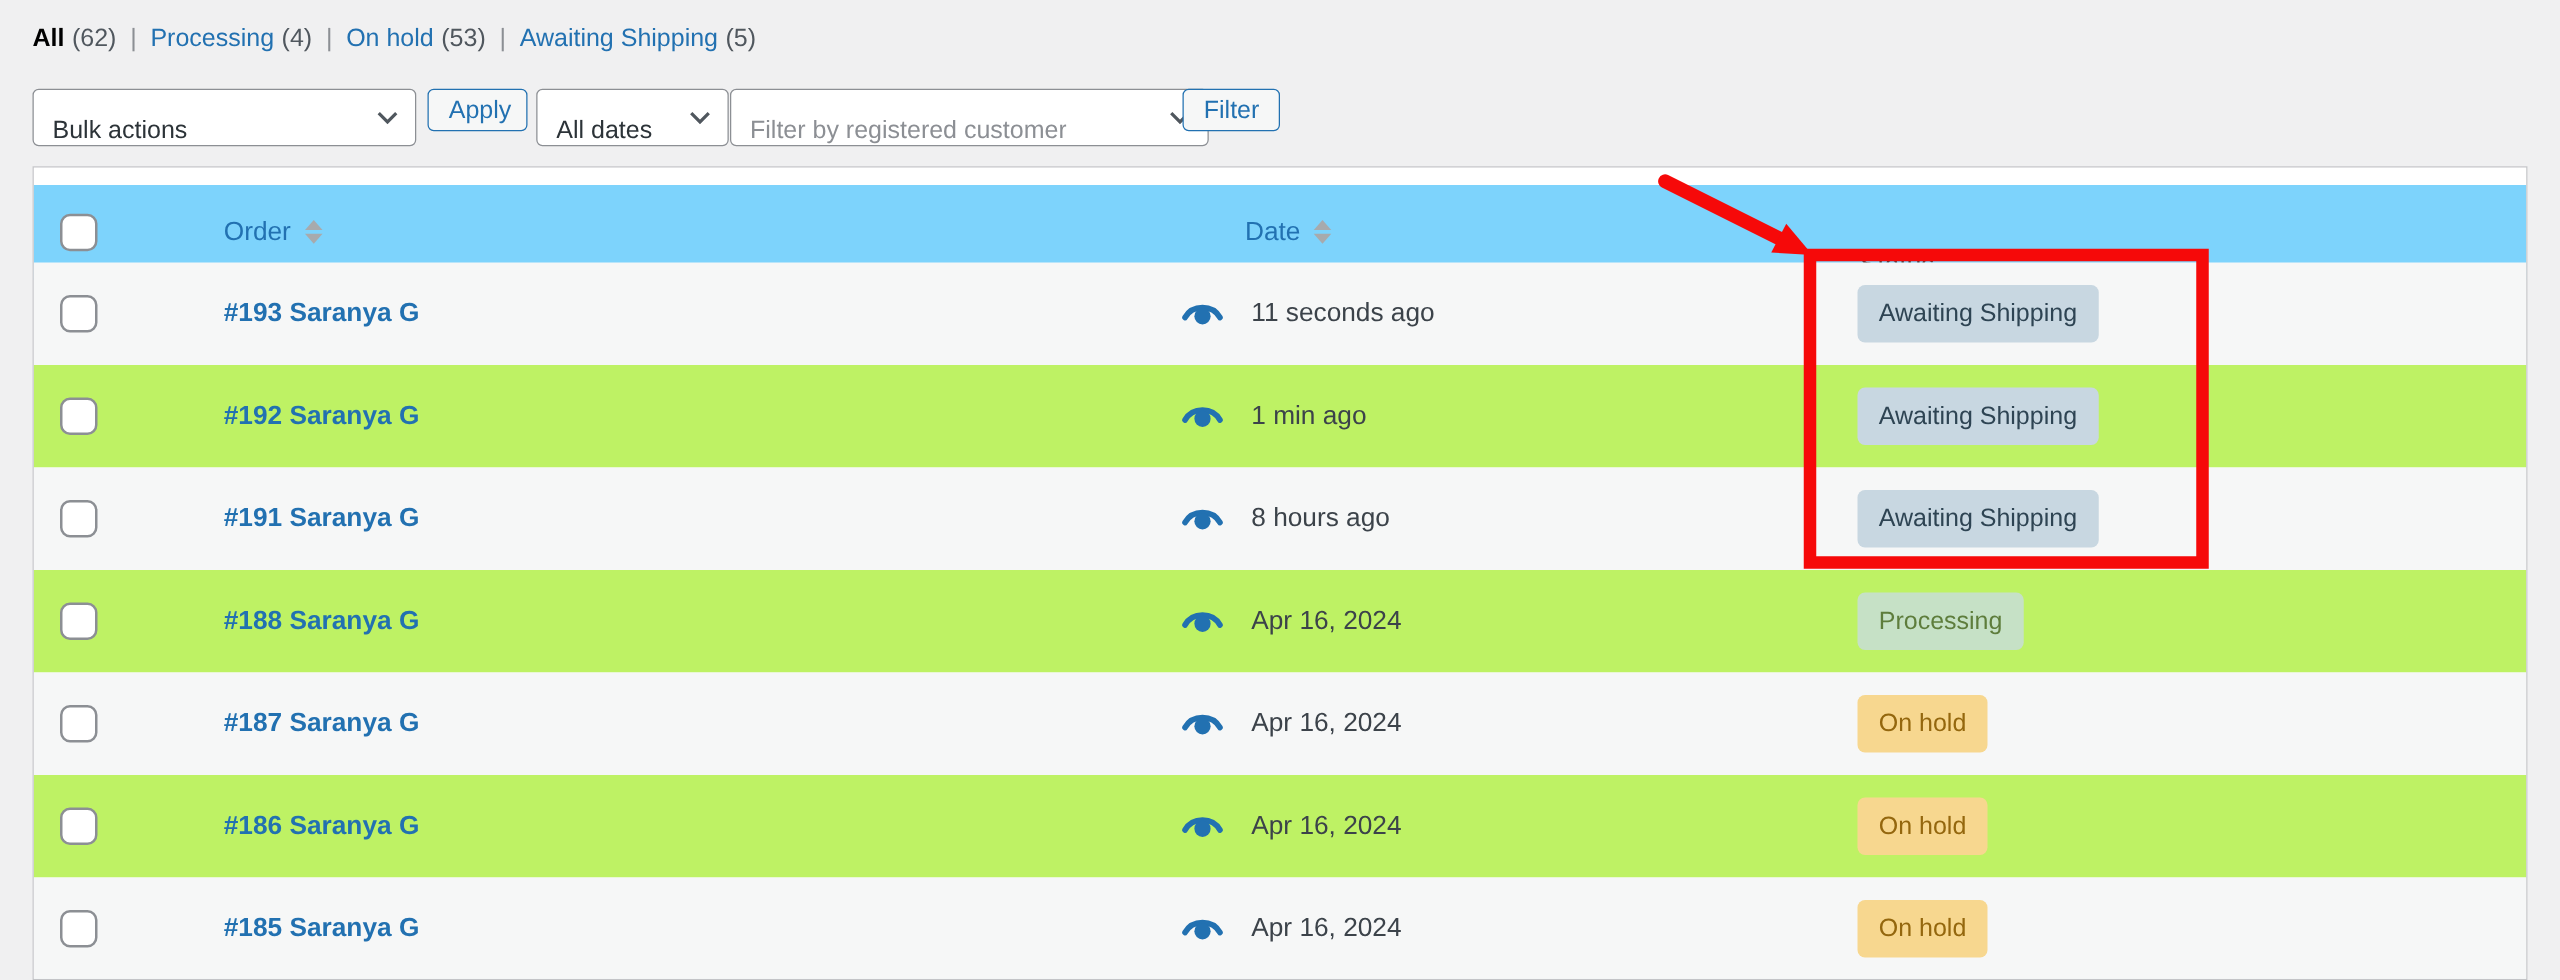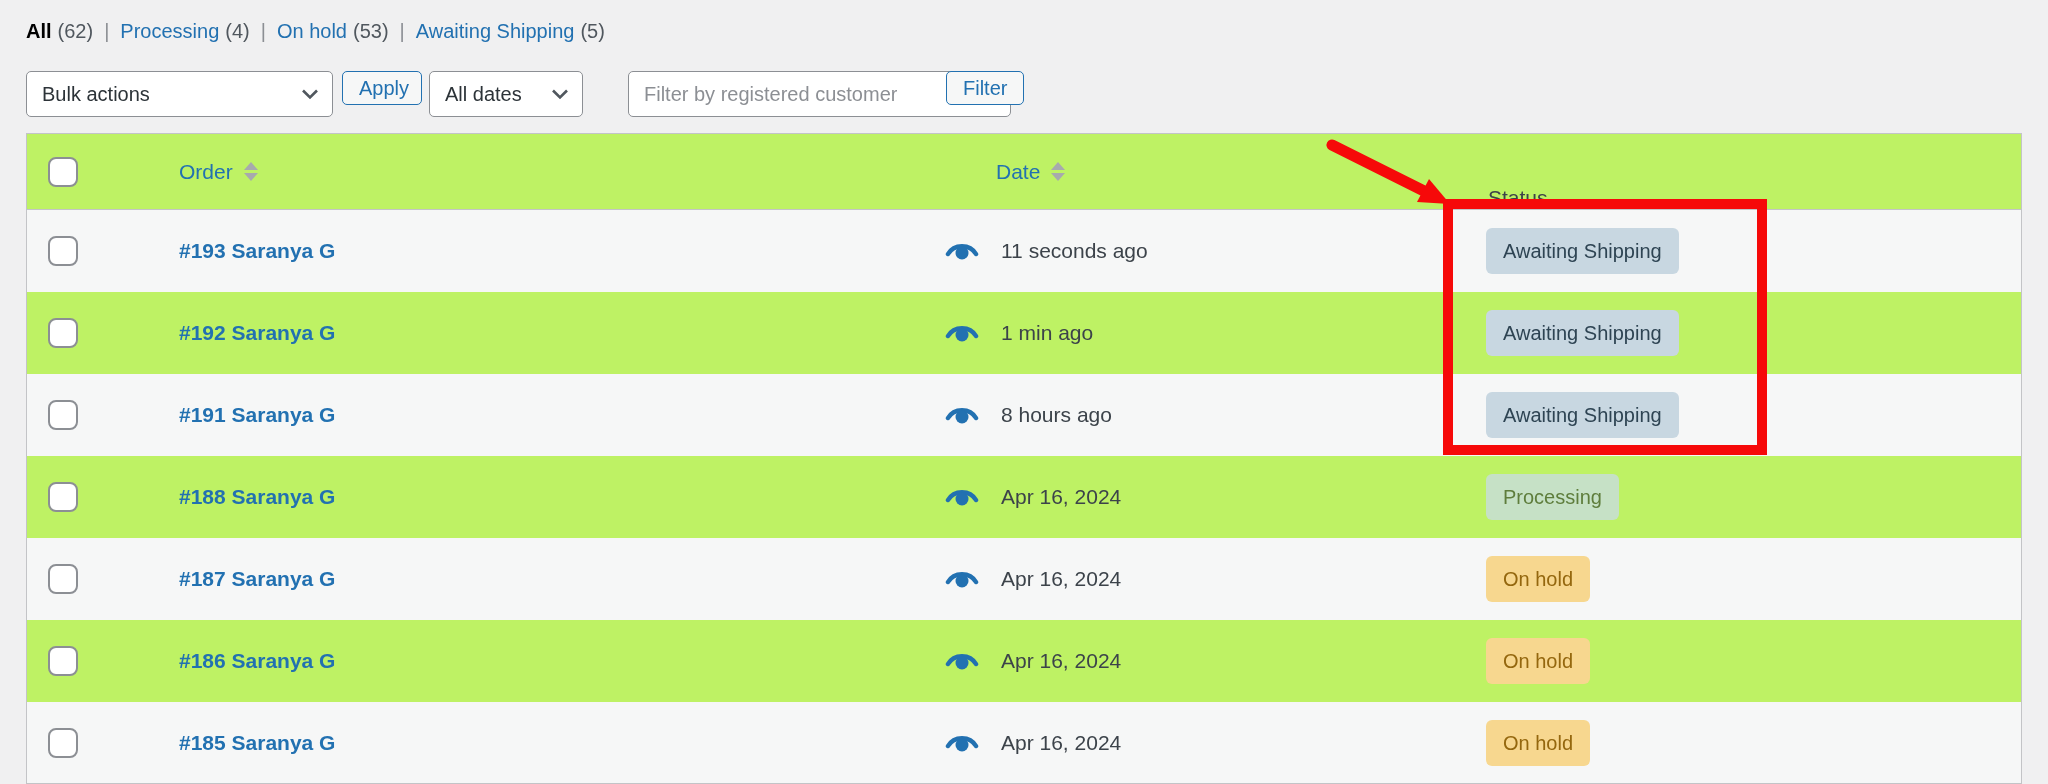--- a/index.html
+++ b/index.html
@@ -9,33 +9,33 @@
   
   .subsubsub{position:absolute;left:26px;top:20px;font-size:20px;color:#50575e;display:flex;align-items:center;}
   .subsubsub a{text-decoration:none;color:#2271b1;cursor:pointer;}
   .subsubsub .view-label.current{color:#000;font-weight:700;}
   .subsubsub .count{color:#50575e;font-weight:400;margin-left:6px;}
   .subsubsub .sep{color:#8c8f94;margin:0 11px;}
 
   
   .tablenav{position:absolute;left:0;top:71px;height:46px;width:100%;}
   .wpselect{position:absolute;top:0;height:46px;background:#fff;border:1px solid #8c8f94;border-radius:5px;
-            box-sizing:border-box;display:flex;align-items:center;padding:0 40px 0 15px;font-size:20px;
+            box-sizing:border-box;display:flex;align-items:flex-end;padding:0 40px 0 15px;font-size:20px;
             color:#2c3338;cursor:pointer;}
   .wpselect .chev{position:absolute;right:13px;top:50%;transform:translateY(-50%);display:flex;}
   .wpselect.is-placeholder .sel-text{color:#8c8f94;}
   .sel-text{white-space:nowrap;overflow:hidden;}
   .wpbtn{position:absolute;top:0;height:34px;background:#f6f7f7;border:1px solid #2271b1;border-radius:5px;
          color:#2271b1;font-size:20px;cursor:pointer;box-sizing:border-box;padding:0 16px;
          font-family:"Liberation Sans","DejaVu Sans",sans-serif;}
 
   
   .table{position:absolute;left:26px;top:133px;width:1996px;height:651px;background:#fff;
          border:1px solid #c3c4c7;box-sizing:border-box;overflow:hidden;}
-  .thead{position:absolute;left:0;top:0;width:100%;height:76px;border-bottom:1px solid #c3c4c7;box-sizing:border-box;background:#bef264;}
+  .thead{position:absolute;left:0;top:14px;width:100%;height:76px;border-bottom:1px solid #c3c4c7;box-sizing:border-box;background:#7dd3fc;}
   .th-link{position:absolute;top:50%;transform:translateY(-50%);display:flex;align-items:center;
            font-size:21px;color:#2271b1;text-decoration:none;cursor:pointer;}
   .th-plain{position:absolute;top:50%;transform:translateY(-50%);font-size:21px;color:#3c434a;margin-top:26px;}
   .sorticon{display:inline-flex;flex-direction:column;margin-left:11px;row-gap:3px;}
   .tri-up{width:0;height:0;border-left:7px solid transparent;border-right:7px solid transparent;border-bottom:8px solid #a7aaad;}
   .tri-down{width:0;height:0;border-left:7px solid transparent;border-right:7px solid transparent;border-top:8px solid #a7aaad;}
 
   .tbody{position:absolute;top:76px;left:0;width:100%;}
   .trow{position:relative;height:82px;background:#bef264;}
   .trow.striped{background:#f6f7f7;}
@@ -83,21 +83,21 @@
     </div>
     <button class="wpbtn" style="left:342px;width:80px">Apply</button>
     <div class="wpselect" style="left:429px;width:154px">
       <span class="sel-text">All dates</span>
       <span class="chev">
         <svg width="18" height="11" viewBox="0 0 18 11">
             <polyline points="2,2 9,9 16,2" fill="none" stroke="#50575e" stroke-width="2.6"></polyline>
           </svg>
       </span>
     </div>
-    <div class="wpselect is-placeholder" style="left:628px;width:383px">
+    <div class="wpselect is-placeholder" style="left:584px;width:383px">
       <span class="sel-text">Filter by registered customer</span>
       <span class="chev">
         <svg width="18" height="11" viewBox="0 0 18 11">
             <polyline points="2,2 9,9 16,2" fill="none" stroke="#50575e" stroke-width="2.6"></polyline>
           </svg>
       </span>
     </div>
     <button class="wpbtn" style="left:946px">Filter</button>
   </div>
 

